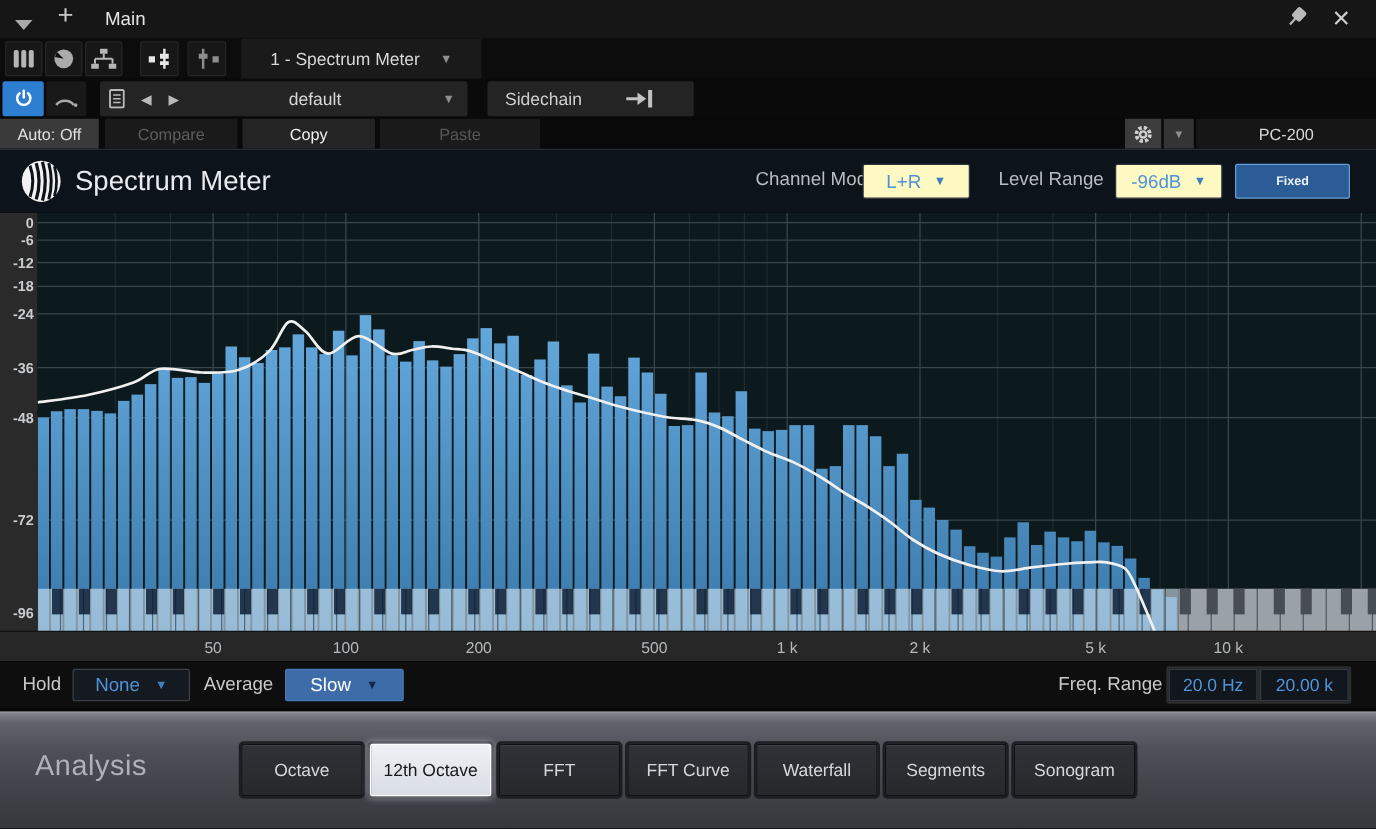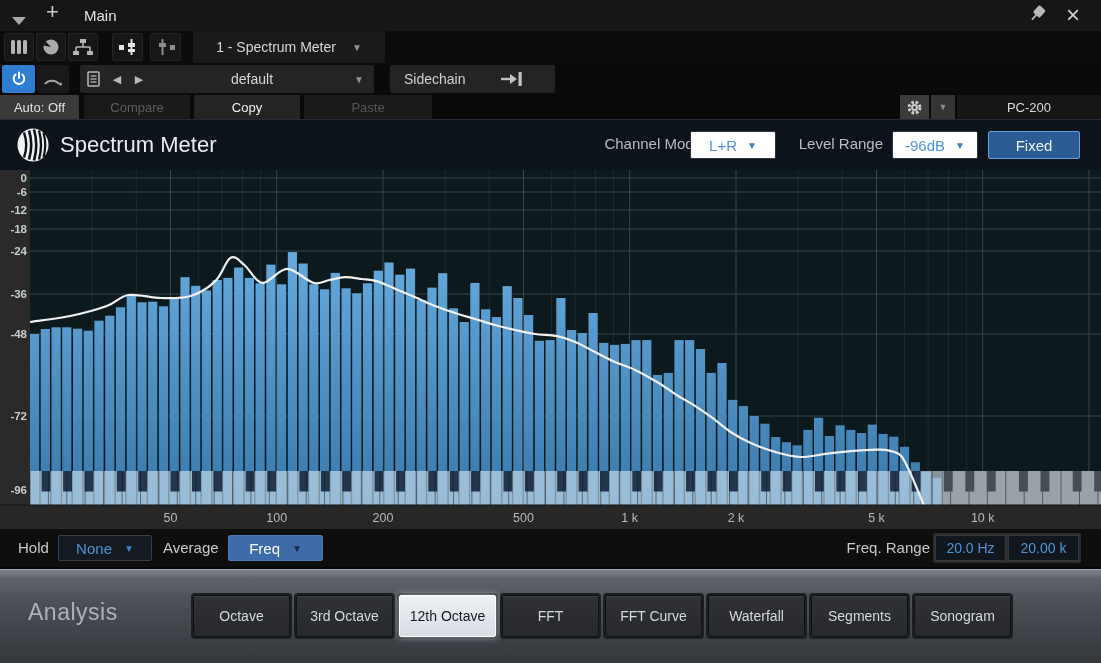--- a/index.html
+++ b/index.html
@@ -38,28 +38,28 @@
   #copy-btn{left:194px;width:106px;background:#242424;color:#f0f0f0;}
   #paste-btn{left:304px;width:128px;background:#1a1a1a;color:#565656;}
   #gear-btn{left:900px;width:29px;background:#3c3c3c;}
   #hw-dd-btn{left:931px;width:24px;background:#343434;color:#8f8f8f;font-size:9px;}
   #hw-name{left:957px;width:144px;background:#161616;color:#d8d8d8;}
   
   #hdr{top:119px;height:51px;background:#0d131a;border-top:1px solid #232c38;box-sizing:border-box;}
   #logo{position:absolute;left:16px;top:8px;}
   #plug-title{position:absolute;left:60px;top:0;line-height:50px;font-size:22px;color:#e9ebee;font-weight:500;}
   .hdr-lbl{position:absolute;top:15px;font-size:15px;color:#b9bdc1;text-align:right;}
-  .dd{position:absolute;top:11px;height:28px;box-sizing:border-box;background:#ffffff;border:1px solid #2e343c;display:flex;align-items:center;justify-content:center;gap:10px;cursor:pointer;border-radius:2px;}
+  .dd{position:absolute;top:11px;height:28px;box-sizing:border-box;background:#fef9c3;border:1px solid #2e343c;display:flex;align-items:center;justify-content:center;gap:10px;cursor:pointer;border-radius:2px;}
   .dd .val{font-size:15px;color:#4f93d8;}
   .dd .dd-tri{font-size:10px;color:#3f7fc0;}
   #chmode-lbl{left:580px;width:122px;}
   #chmode-dd{left:690px;width:86px;}
   #lrange-lbl{left:791px;width:92px;}
   #lrange-dd{left:892px;width:86px;}
-  #fixed-btn{position:absolute;left:988px;top:11px;width:92px;height:28px;box-sizing:border-box;background:#2b5c95;border:1px solid #66a0d8;border-radius:2px;color:#eef2f7;font-size:15px;display:flex;align-items:center;justify-content:center;cursor:pointer;}
+  #fixed-btn{position:absolute;left:988px;top:11px;width:92px;height:28px;box-sizing:border-box;background:#2b5c95;border:1px solid #66a0d8;border-radius:2px;color:#eef2f7;font-size:10px;display:flex;align-items:center;justify-content:center;cursor:pointer;font-weight:bold;}
   
   #spec-wrap{top:170px;height:359px;}
   
   #footer{top:529px;height:38px;background:#0e0e0e;}
   .ft-lbl{position:absolute;top:10px;font-size:15px;color:#c9c9c9;}
   .ft-dd{position:absolute;top:6px;height:26px;box-sizing:border-box;display:flex;align-items:center;justify-content:center;gap:12px;cursor:pointer;border-radius:2px;}
   #hold-lbl{left:18px;}
   #hold-dd{left:58px;width:94px;background:#151a21;border:1px solid #3a3f46;}
   #hold-dd .val{font-size:15px;color:#4f93d8;}
   #hold-dd .dd-tri{font-size:10px;color:#3f7fc0;}
@@ -482,35 +482,34 @@
   </div>
 
   <div class="row" id="footer">
     <span class="ft-lbl" id="hold-lbl">Hold</span>
     <div class="ft-dd" id="hold-dd">
       <span class="val">None</span>
       <span class="dd-tri">▼</span>
     </div>
     <span class="ft-lbl" id="avg-lbl">Average</span>
     <div class="ft-dd" id="avg-dd">
-      <span class="val">Freq</span>
+      <span class="val">Slow</span>
       <span class="dd-tri">▼</span>
     </div>
     <span class="ft-lbl" id="fr-lbl">Freq. Range</span>
     <div id="freq-panel">
       <span class="fr-field" id="fr-min">20.0 Hz</span>
       <span class="fr-field" id="fr-max">20.00 k</span>
     </div>
   </div>
 
   <div class="row" id="analysis">
     <span id="an-lbl">Analysis</span>
     <div id="an-btns">
       <button class="an-btn">Octave</button>
-      <button class="an-btn">3rd Octave</button>
       <button class="an-btn selected">12th Octave</button>
       <button class="an-btn">FFT</button>
       <button class="an-btn">FFT Curve</button>
       <button class="an-btn">Waterfall</button>
       <button class="an-btn">Segments</button>
       <button class="an-btn">Sonogram</button>
     </div>
   </div>
 
 </div>

